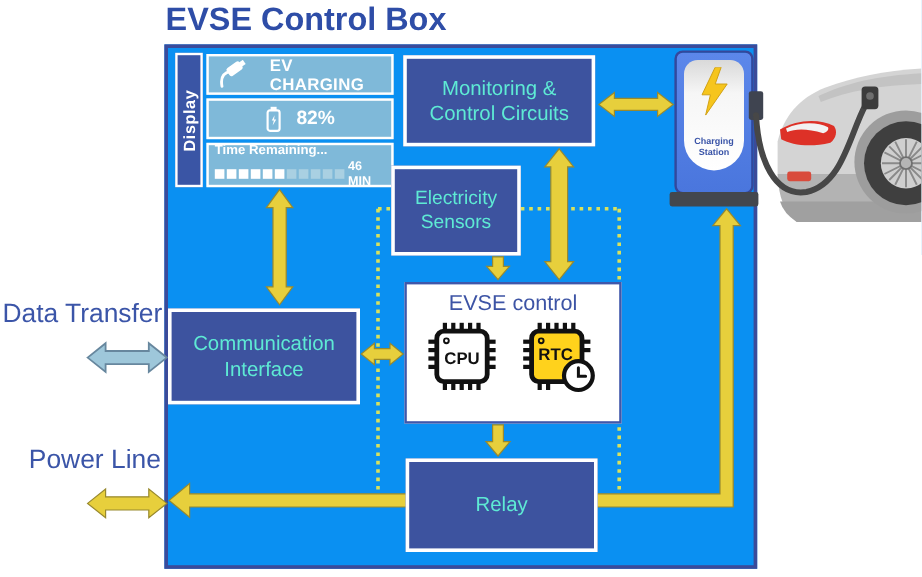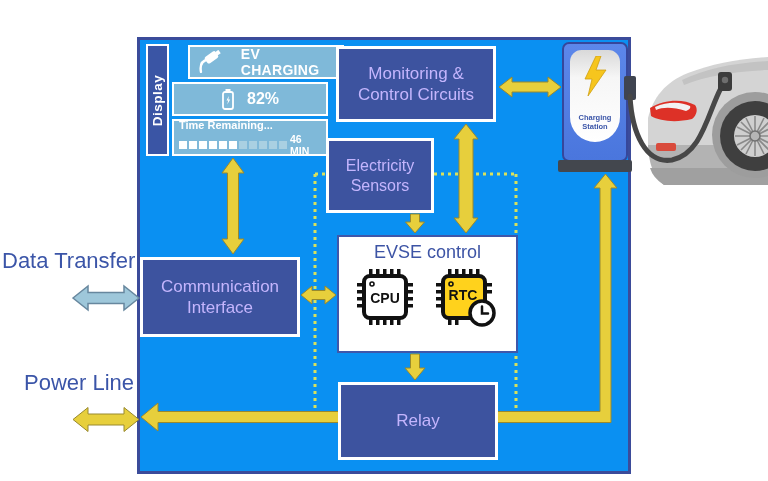--- a/index.html
+++ b/index.html
@@ -4,39 +4,39 @@
 <style>
   html,body{margin:0;padding:0;background:#ffffff;}
   .canvas{position:relative;width:768px;height:481px;background:#ffffff;
           font-family:"Liberation Sans",sans-serif;overflow:hidden;}
   .title{position:absolute;left:138px;top:1px;font-size:27px;font-weight:bold;
          color:#2e4da7;letter-spacing:0px;}
   .main-box{position:absolute;left:137px;top:37px;width:494px;height:437px;
             background:#0a90f2;border:3px solid #3b4b9a;box-sizing:border-box;z-index:1;}
   .arrow-layer{position:absolute;left:0;top:0;width:768px;height:481px;z-index:2;pointer-events:none;}
   .navy-box{position:absolute;background:#3d539f;border:3px solid #ffffff;box-sizing:border-box;
-            color:#c4b5fd;display:flex;align-items:center;justify-content:center;text-align:center;
+            color:#5eead4;display:flex;align-items:center;justify-content:center;text-align:center;
             z-index:3;font-size:17px;line-height:1.25;padding:2px 6px;}
   .box-monitoring{left:336px;top:46px;width:160px;height:76px;}
   .box-sensors{left:326px;top:138px;width:108px;height:75px;font-size:16px;}
   .box-comm{left:140px;top:257px;width:160px;height:80px;}
   .box-relay{left:338px;top:382px;width:160px;height:78px;}
   .evse-box{position:absolute;left:337px;top:235px;width:181px;height:118px;background:#ffffff;
             border:2px solid #3f57aa;box-sizing:border-box;z-index:3;text-align:center;}
   .evse-title{color:#3d54a5;font-size:18px;margin-top:5px;}
   .evse-icons{display:flex;justify-content:center;align-items:flex-start;gap:21px;margin-top:5px;}
   
   .display-strip{position:absolute;left:146px;top:44px;width:23px;height:112px;background:#3a55a5;
                  border:2px solid #ffffff;box-sizing:border-box;z-index:3;
                  display:flex;align-items:center;justify-content:center;}
   .display-strip span{transform:rotate(-90deg);color:#fff;font-weight:bold;font-size:13.5px;
                       white-space:nowrap;letter-spacing:0.5px;}
   .lcd{position:absolute;background:#7fb9d9;border:2px solid #ffffff;box-sizing:border-box;
        color:#ffffff;z-index:3;left:172px;width:156px;display:flex;align-items:center;}
-  .lcd1{top:45px;height:34px;justify-content:space-between;padding-left:8px;gap:16px;margin-left:16px;}
+  .lcd1{top:45px;height:34px;justify-content:space-between;padding-left:8px;gap:16px;}
   .lcd1 .t{font-weight:bold;font-size:14px;letter-spacing:0.3px;}
   .lcd2{top:82px;height:34px;justify-content:center;gap:12px;}
   .lcd2 .t{font-weight:bold;font-size:16px;}
   .lcd3{top:119px;height:37px;flex-direction:column;align-items:flex-start;justify-content:center;
         padding:2px 5px;gap:2px;}
   .lcd3 .t{font-weight:bold;font-size:11px;}
   .bar-row{display:flex;align-items:center;gap:3px;width:100%;}
   .squares{display:flex;gap:2px;}
   .sq{width:8px;height:8px;background:#a9d0e2;display:inline-block;}
   .sq.fill{background:#ffffff;}
@@ -56,20 +56,21 @@
   .car-layer{position:absolute;left:620px;top:40px;width:148px;height:158px;z-index:4;pointer-events:none;}
   .ext-label{position:absolute;color:#3b55a8;font-size:22px;z-index:3;}
   .lbl-data{left:2px;top:248px;}
   .lbl-power{left:24px;top:370px;}
 </style>
 </head>
 <body>
 
 <div class="canvas">
 
+  <div class="title">EVSE Control Box</div>
 
   <div class="main-box"></div>
 
   <svg class="arrow-layer" viewBox="0 0 768 481">
 
     <g stroke="#d9e15c" stroke-width="3" stroke-dasharray="3,4" fill="none">
       <path d="M315,174 H516"></path>
       <path d="M315,174 V412"></path>
       <path d="M516,174 V412"></path>
     </g>

